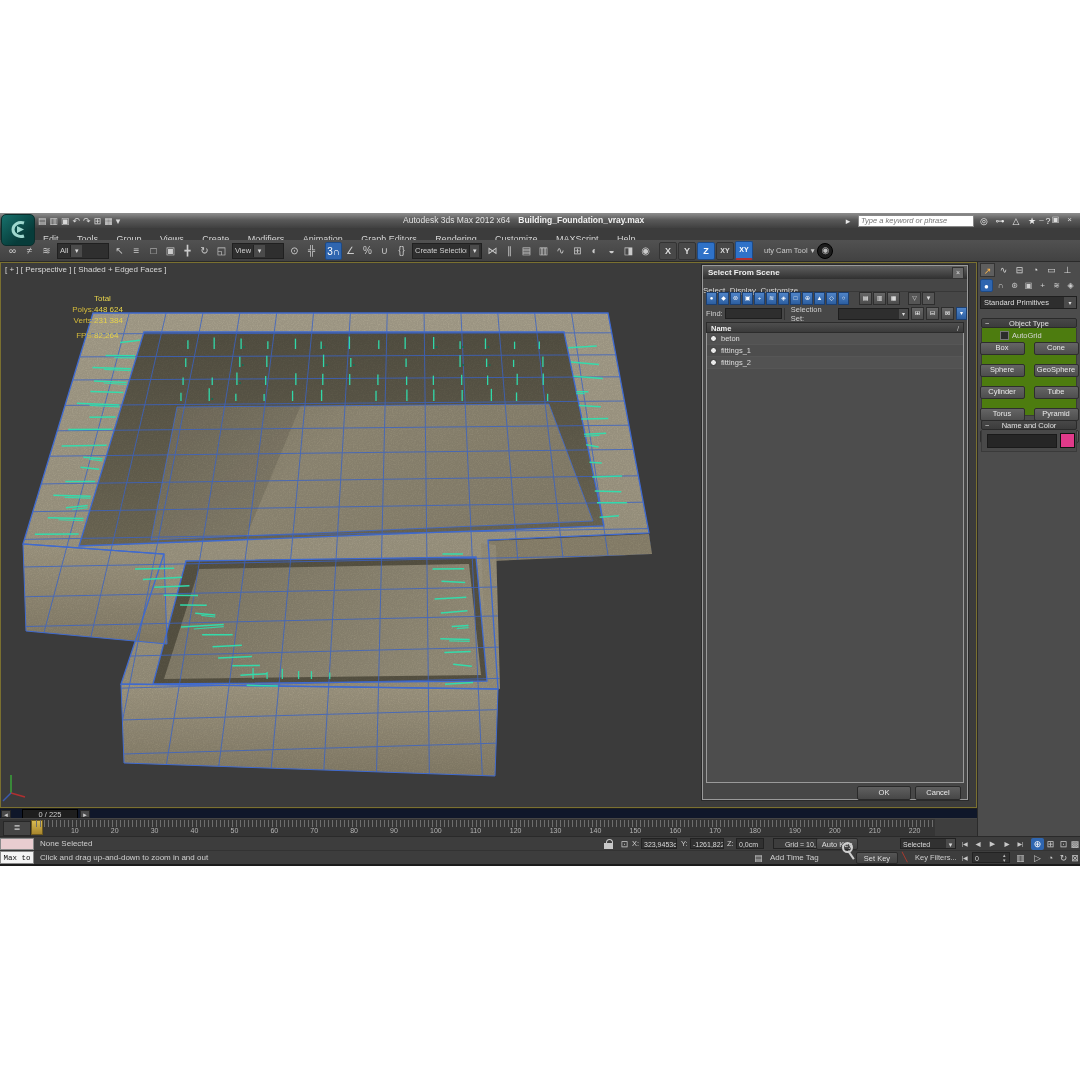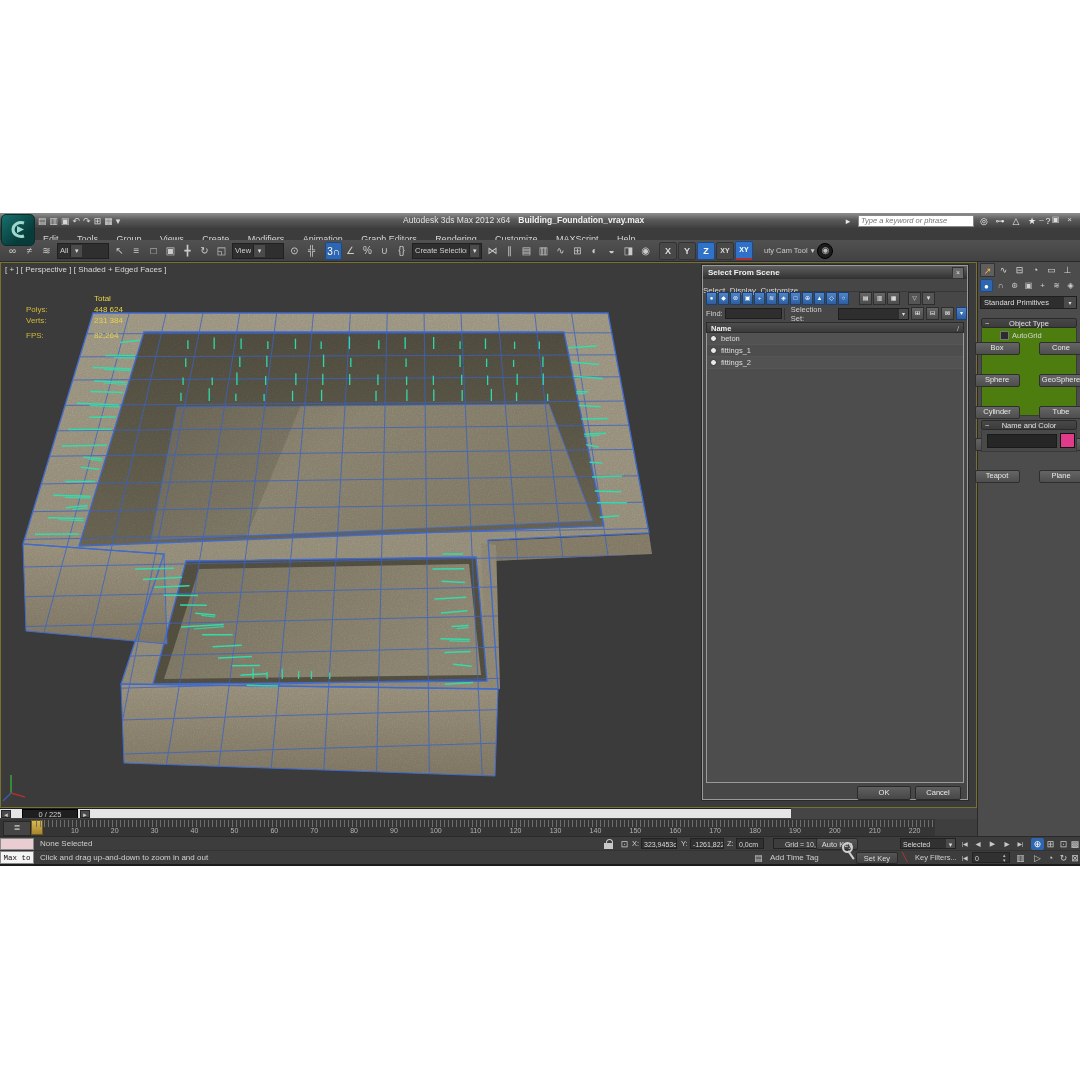--- a/index.html
+++ b/index.html
@@ -31,21 +31,21 @@
   .sep{width:5px;height:18px;flex:0 0 auto;}
   .axbtn{width:16px;height:16px;line-height:16px;text-align:center;font-size:9px;font-weight:bold;color:#ddd;border:1px solid #333;background:#484848;flex:0 0 auto;margin-right:1px;border-radius:2px;}
   .axbtn.act{background:#2f72c8;border-color:#1d4a86;color:#fff;}
   #camtool{height:16px;display:flex;align-items:center;margin-left:10px;color:#c9c9c9;font-size:7.5px;gap:3px;}
   #camtool .ball{width:14px;height:14px;border-radius:50%;background:#1c1c1c;border:1px solid #000;color:#bbb;text-align:center;line-height:13px;font-size:9px;}
   
   #viewport{left:0;top:49px;width:977px;height:546px;background:#3b3b3b;border:1px solid #7a7030;box-sizing:border-box;}
   #vplabel{left:4px;top:2px;font-size:8px;color:#d9d9d9;z-index:5;}
   #stats{left:0;top:18px;z-index:5;font-size:8px;color:#dcc63e;margin-top:13px;}
   #stats div{height:11px;}
-  .stl{display:inline-block;width:68px;text-align:left;padding-left:25px;color:#d3b93a;}
+  .stl{display:inline-block;width:68px;text-align:right;padding-left:25px;color:#d3b93a;}
   .stv{color:#e7d34b;}
   
   #dlg{left:702px;top:52px;width:266px;height:535px;background:#474747;border:1px solid #9a9a9a;box-sizing:border-box;z-index:20;box-shadow:0 0 0 1px #2a2a2a;}
   #dlg-title{left:0;top:0;width:100%;height:13px;background:linear-gradient(#5f5f5f,#303030);color:#efefef;font-size:8px;font-weight:bold;line-height:13px;padding-left:5px;box-sizing:border-box;}
   #dlg-close{right:3px;top:1px;width:10px;height:10px;background:#6a6a6a;border:1px solid #333;color:#ddd;font-size:7px;line-height:9px;text-align:center;position:absolute;}
   #dlg-menu{left:0;top:13px;width:100%;height:12px;background:#464646;border-bottom:1px solid #383838;}
   #dlg-menu span{display:inline-block;padding:0 0;font-size:8px;line-height:12px;color:#d8d8d8;}
   #dlg-tb1{left:0;top:25px;width:100%;height:15px;display:flex;align-items:center;padding-left:3px;box-sizing:border-box;gap:1px;}
   .dbt{width:9px;height:11px;background:linear-gradient(#4f84c8,#2c5ea0);border:1px solid #1c3f70;color:#fff;font-size:6px;line-height:10px;text-align:center;flex:0 0 auto;}
   .dbt.gray{background:linear-gradient(#666,#4c4c4c);border-color:#2e2e2e;width:11px;}
@@ -71,27 +71,27 @@
   .psub{width:13px;height:13px;line-height:13px;text-align:center;color:#d0d0d0;font-size:8px;}
   .psub.act{background:#2f66b0;border:1px solid #1d4a86;box-sizing:border-box;color:#fff;border-radius:2px;}
   #pdrop{left:2px;top:34px;width:97px;height:13px;background:#2e2e2e;border:1px solid #1f1f1f;color:#ddd;font-size:7.5px;line-height:12px;display:flex;box-sizing:border-box;}
   #pdrop .cap{padding-left:3px;}
   #pdrop .ar{margin-left:auto;width:12px;background:#4a4a4a;text-align:center;font-size:6px;color:#ddd;}
   .roll{left:3px;width:96px;height:10px;background:linear-gradient(#484848,#3c3c3c);border:1px solid #2a2a2a;border-radius:2px;color:#e0e0e0;font-size:7.5px;line-height:10px;text-align:center;box-sizing:border-box;}
   .roll .min{position:absolute;left:3px;}
   #ob-box{left:3px;top:66px;width:96px;height:88px;background:#4d7c0f;border:1px solid #3a3a3a;border-top:none;box-sizing:border-box;}
   #autogrid{margin:2px 0 2px 18px;font-size:7.5px;color:#d5d5d5;display:flex;align-items:center;gap:3px;height:10px;}
   #autogrid .cb{width:7px;height:7px;background:#2c2c2c;border:1px solid #777;}
-  #pgrid{display:grid;grid-template-columns:45px 45px;gap:19px;justify-content:center;}
+  #pgrid{display:grid;grid-template-columns:45px 45px;gap:9px;justify-content:center;}
   .pbtn{height:11px;background:linear-gradient(#656565,#4e4e4e);border:1px solid #2e2e2e;border-radius:2px;color:#e8e8e8;font-size:7.5px;line-height:10px;text-align:center;}
   #nc-box{left:3px;top:168px;width:96px;height:22px;background:#494949;border:1px solid #3a3a3a;border-top:none;display:flex;align-items:center;gap:3px;padding-left:5px;box-sizing:border-box;}
   #nc-input{width:68px;height:12px;background:#262626;border:1px solid #1a1a1a;}
   #nc-swatch{width:13px;height:13px;border:1px solid #111;}
   
-  #trackbar{left:0;top:595px;width:791px;height:10px;background:#e5e5e5;border-top:1px solid #1f1f1f;}
+  #trackbar{left:0;top:595px;width:977px;height:10px;background:#0f172a;border-top:1px solid #1f1f1f;}
   .tbarb{position:absolute;top:1px;width:10px;height:8px;background:#4a4a4a;color:#ccc;font-size:6px;line-height:8px;text-align:center;border:1px solid #262626;box-sizing:border-box;}
   #framebox{left:22px;top:0;width:56px;height:10px;background:#1e1e1e;border:1px solid #000;color:#cfcfcf;font-size:7.5px;line-height:9px;text-align:center;box-sizing:border-box;}
   #ruler{left:0;top:605px;width:977px;height:18px;background:#353535;border-top:1px solid #444;}
   #mini-listener-btn{left:3px;top:2px;width:26px;height:13px;background:#454545;border:1px solid #272727;color:#ccc;font-size:8px;line-height:12px;text-align:center;}
   #timeslider{left:31px;top:1px;width:12px;height:15px;background:linear-gradient(#d8ba50,#a8862e);border:1px solid #6e5a1e;box-sizing:border-box;}
   #ticks{left:36px;top:1px;width:899px;height:7px;background:repeating-linear-gradient(90deg,#6d6d6d 0 1px,transparent 1px 4px);}
   #ruler-labels{left:0;top:8px;width:977px;height:9px;}
   #ruler-labels span{position:absolute;font-size:7px;color:#b4b4b4;}
   #ruler-right{left:935px;top:0;width:42px;height:18px;background:#3e3e3e;}
   

